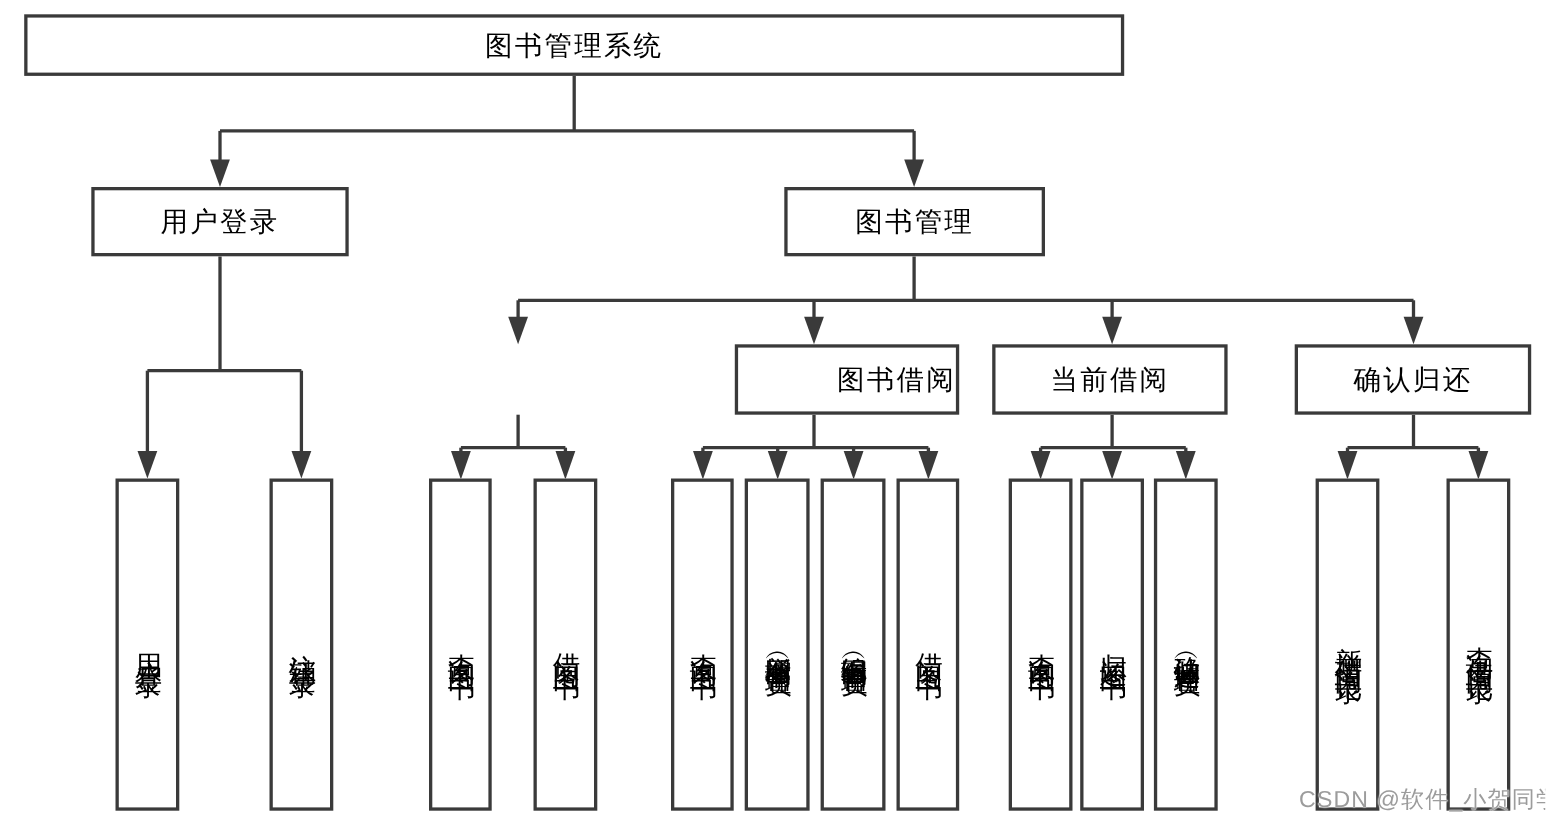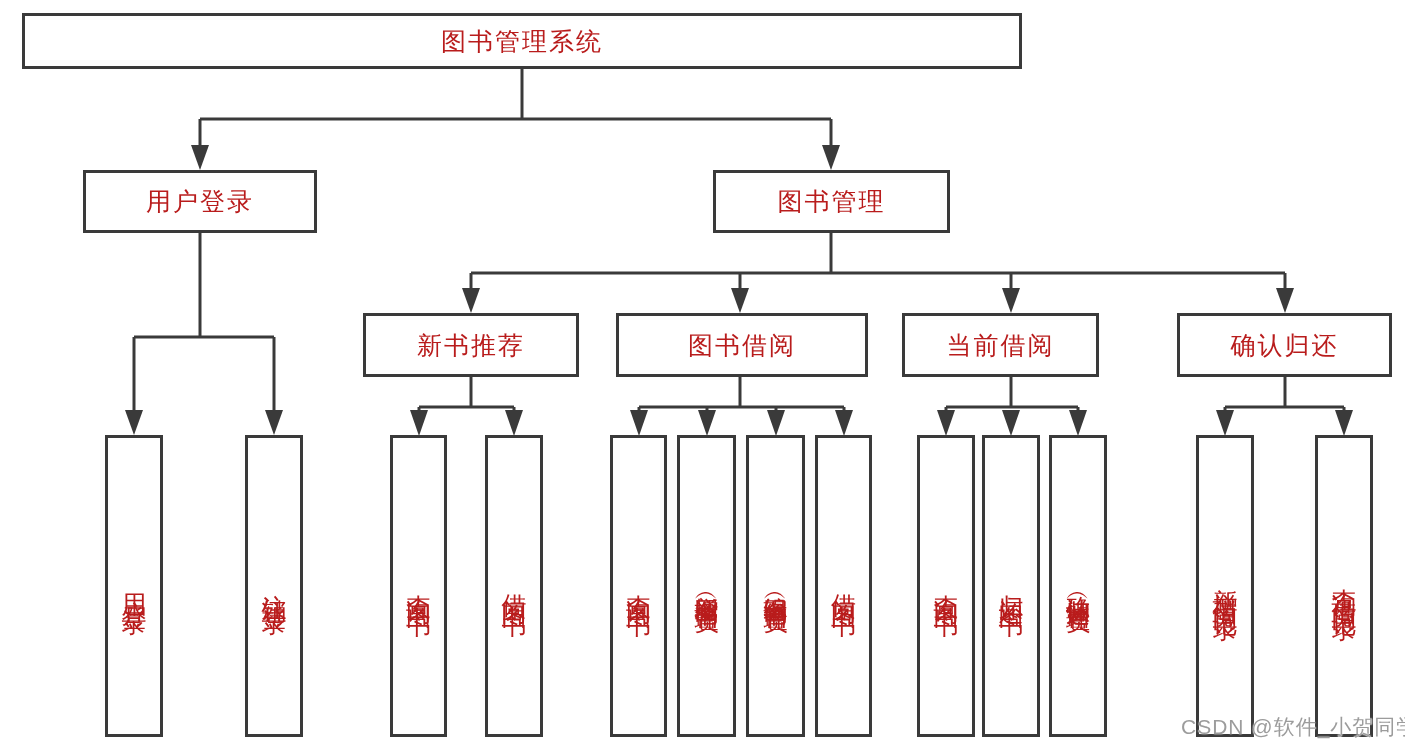--- a/index.html
+++ b/index.html
@@ -12,21 +12,21 @@
     overflow: hidden;
   }
   .node {
     position: absolute;
     box-sizing: border-box;
     border: 3px solid #3a3a3a;
     background: #ffffff;
     display: flex;
     align-items: center;
     justify-content: center;
-    color: #b91c1c;
+    color: #000000;
   }
   .node.h .lbl {
     font-size: 25px;
     letter-spacing: 2px;
     white-space: nowrap;
   }
   .node.v .lbl {
     writing-mode: vertical-rl;
     text-orientation: mixed;
     font-size: 25px;
@@ -143,27 +143,24 @@
     <span class="lbl">图书管理系统</span>
   </div>
 
   <div class="node h" style="left:83px; top:170px; width:234px; height:63px;">
     <span class="lbl">用户登录</span>
   </div>
   <div class="node h" style="left:713px; top:170px; width:237px; height:63px;align-items:center;">
     <span class="lbl">图书管理</span>
   </div>
 
-  <div class="node h" style="left:363px; top:313px; width:216px; height:64px;">
-    <span class="lbl">新书推荐</span>
-  </div>
-  <div class="node h" style="left:616px; top:313px; width:252px; height:64px;">
+  <div class="node h" style="left:668px; top:313px; width:204px; height:64px;justify-content:flex-end;">
     <span class="lbl">图书借阅</span>
   </div>
-  <div class="node h" style="left:902px; top:313px; width:197px; height:64px;font-family:Liberation Mono, monospace;">
+  <div class="node h" style="left:902px; top:313px; width:214px; height:64px;font-family:Liberation Mono, monospace;">
     <span class="lbl">当前借阅</span>
   </div>
   <div class="node h" style="left:1177px; top:313px; width:215px; height:64px;">
     <span class="lbl">确认归还</span>
   </div>
 
   <div class="node v" style="left:105px; top:435px; width:58px; height:302px;">
     <span class="lbl">用户登录</span>
   </div>
   <div class="node v" style="left:245px; top:435px; width:58px; height:302px;">

